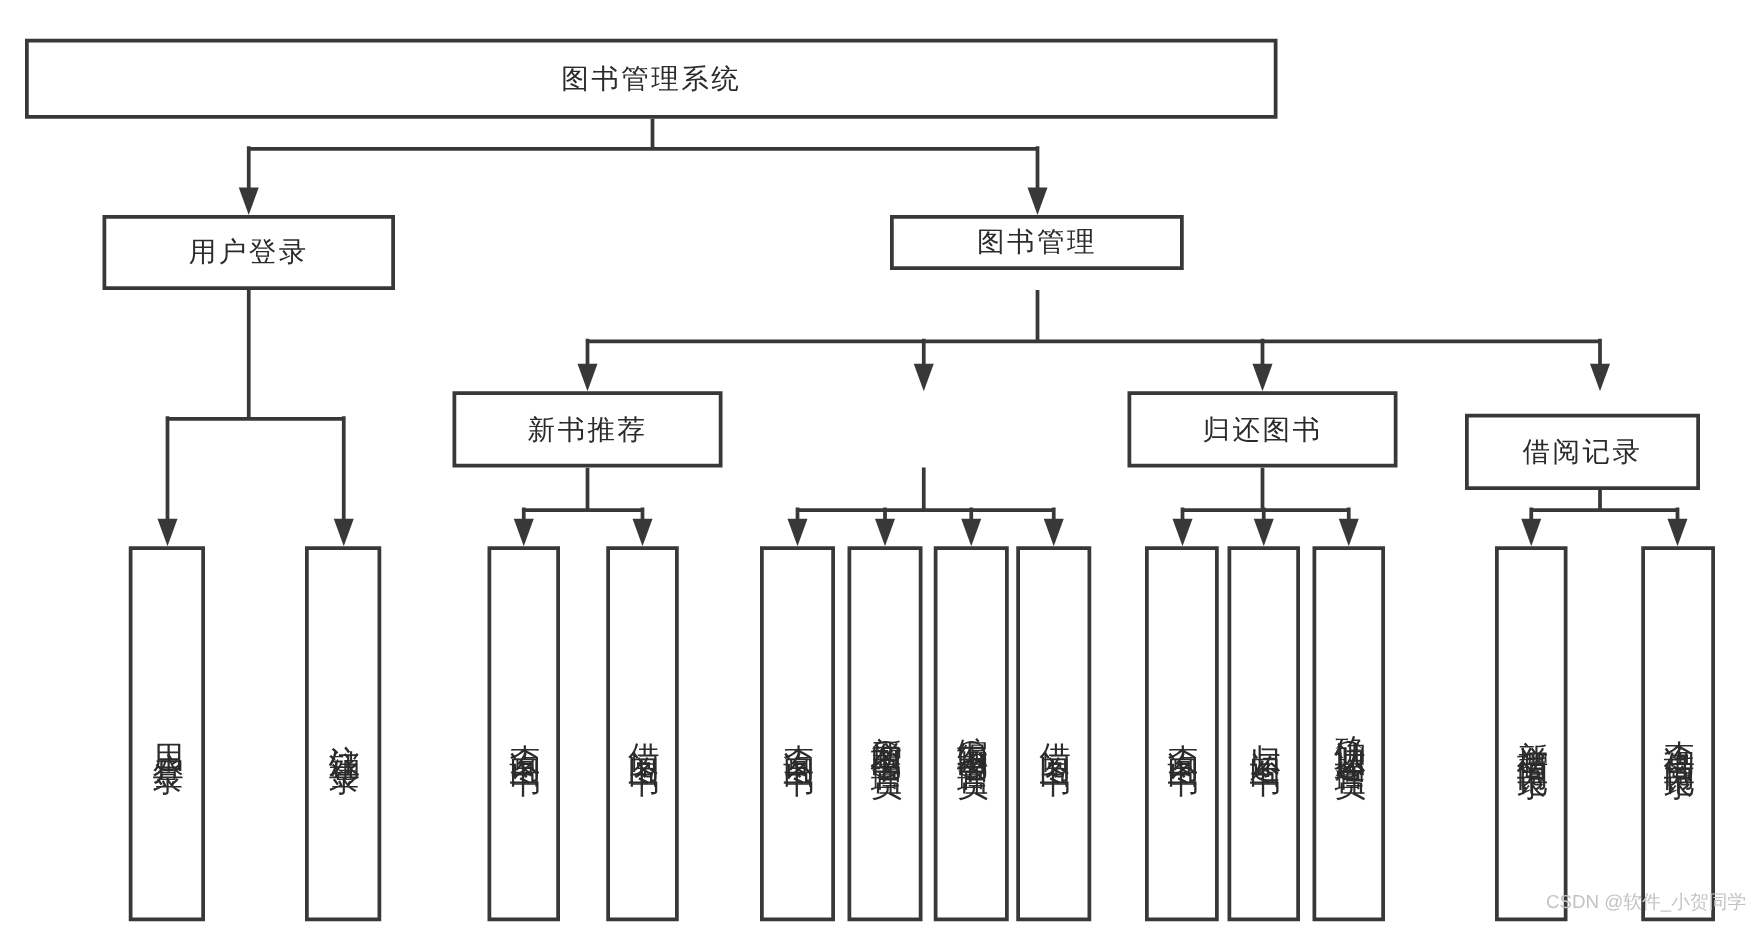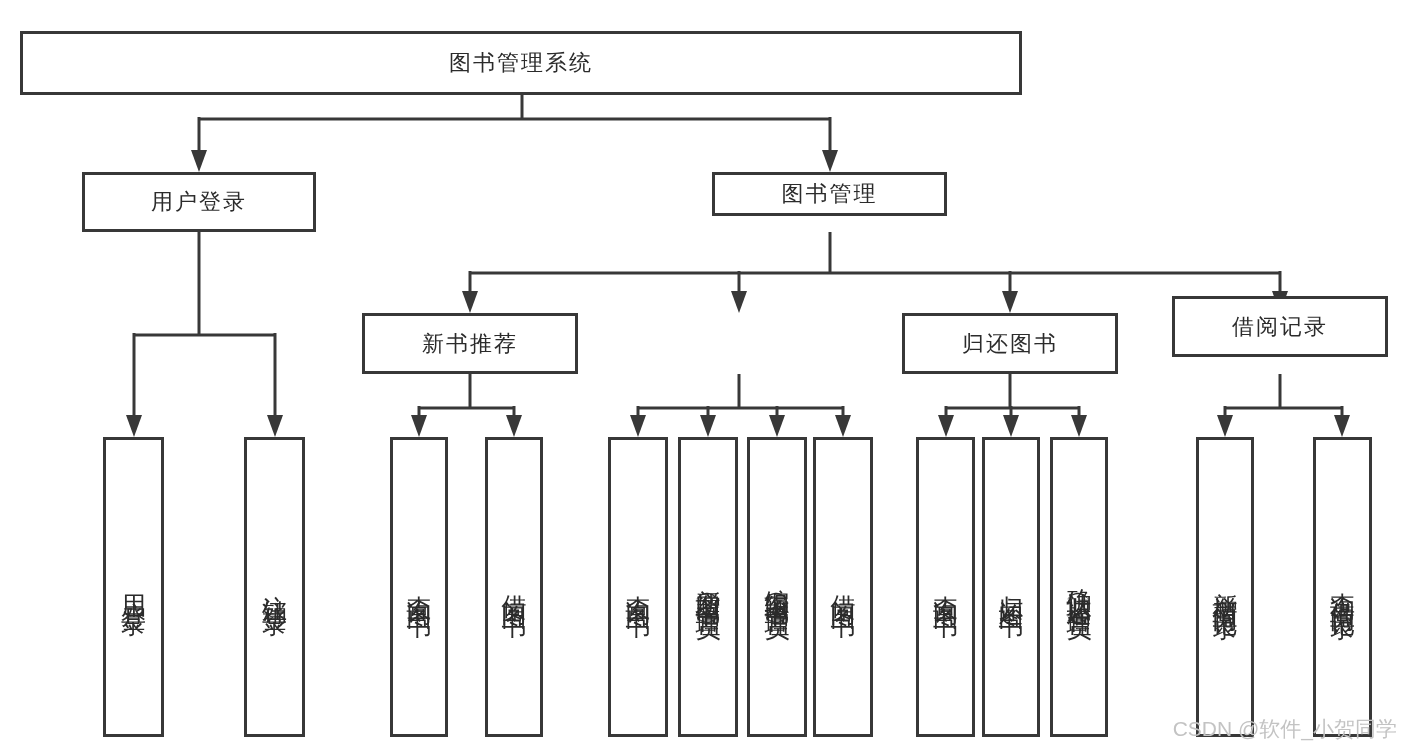--- a/index.html
+++ b/index.html
@@ -38,22 +38,22 @@
     writing-mode:vertical-rl;
     text-orientation:mixed;
     font-size:25px;
     letter-spacing:6px;
     line-height:1;
     color:var(--text);
     white-space:nowrap;
   }
   .watermark{
     position:absolute;
-    right:8px;bottom:4px;
-    font-size:21px;
+    right:8px;bottom:16px;
+    font-size:15px;
     color:var(--wm);
     z-index:5;
     pointer-events:none;
     white-space:nowrap;
   }
 </style>
 </head>
 <body>
 
 <div class="canvas">
@@ -144,21 +144,21 @@
   <div class="node" style="left:712px;top:172px;width:235px;height:44px;">
     <span class="hlabel">图书管理</span>
   </div>
 
   <div class="node" style="left:362px;top:313px;width:216px;height:61px;">
     <span class="hlabel">新书推荐</span>
   </div>
   <div class="node" style="left:902px;top:313px;width:216px;height:61px;">
     <span class="hlabel">归还图书</span>
   </div>
-  <div class="node" style="left:1172px;top:296px;width:216px;height:61px;align-items:center;">
+  <div class="node" style="left:1172px;top:331px;width:188px;height:61px;align-items:center;">
     <span class="hlabel">借阅记录</span>
   </div>
 
   <div class="node" style="left:103px;top:437px;width:61px;height:300px;">
     <span class="vlabel">用户登录</span>
   </div>
   <div class="node" style="left:244px;top:437px;width:61px;height:300px;">
     <span class="vlabel">注销登录</span>
   </div>
 

